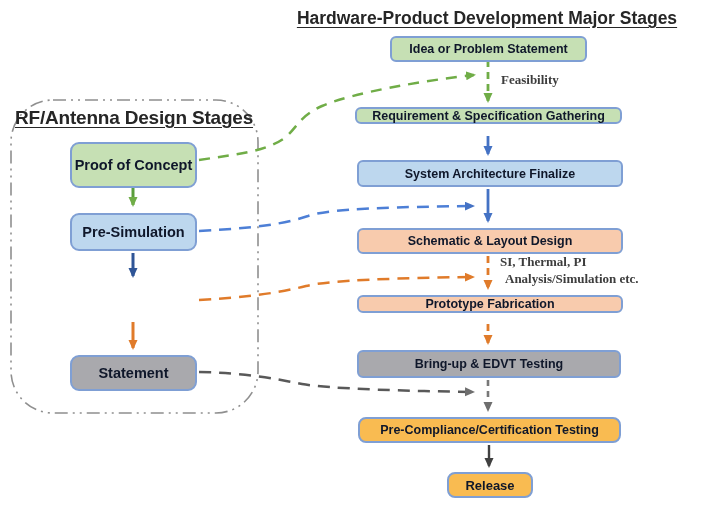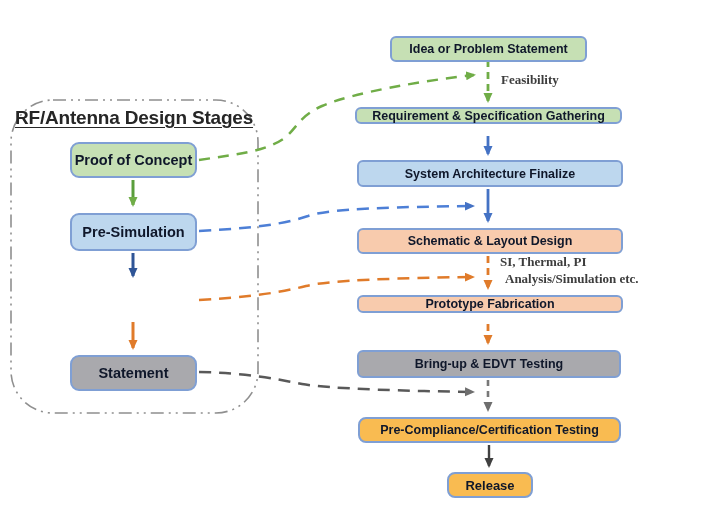--- a/index.html
+++ b/index.html
@@ -73,32 +73,33 @@
     <path d="M133,180 L133,205" stroke="#5a9e3c" stroke-width="3" fill="none" marker-end="url(#mGreen)"></path>
     <path d="M133,253 L133,276" stroke="#2f5597" stroke-width="3" fill="none" marker-end="url(#mBlueDk)"></path>
     <path d="M133,322 L133,348" stroke="#e07b2a" stroke-width="3" fill="none" marker-end="url(#mOrange)"></path>
 
     <path d="M199,160 C238,154 266,152 286,137 C298,126 300,116 322,106 C352,93 420,81 474,75" stroke="#70ad47" stroke-width="2.5" fill="none" stroke-dasharray="11 8" marker-end="url(#mGreen)"></path>
     <path d="M199,231 C252,228 281,225 308,216 C330,208 400,207 473,206" stroke="#4d7fd6" stroke-width="2.5" fill="none" stroke-dasharray="12 8" marker-end="url(#mBlue)"></path>
     <path d="M199,300 C250,297 278,293 306,286 C330,280 400,278 473,277" stroke="#e07b2a" stroke-width="2.5" fill="none" stroke-dasharray="12 8" marker-end="url(#mOrange)"></path>
     <path d="M199,372 C245,373 272,378 302,384 C330,389 410,391 473,392" stroke="#595959" stroke-width="2.5" fill="none" stroke-dasharray="12 8" marker-end="url(#mGray)"></path>
   </svg>
 
+  <div id="main-title" class="diagram-title">Hardware-Product Development Major Stages</div>
   <div id="left-title" class="diagram-title">RF/Antenna Design Stages</div>
 
   <div class="stage-box rbox fill-green" style="left:390px;top:36px;width:197px;height:26px;">Idea or Problem Statement</div>
   <div class="stage-box rbox fill-green" style="left:355px;top:107px;width:267px;height:17px;">Requirement &amp; Specification Gathering</div>
   <div class="stage-box rbox fill-blue" style="left:357px;top:160px;width:266px;height:27px;">System Architecture Finalize</div>
   <div class="stage-box rbox fill-peach" style="left:357px;top:228px;width:266px;height:26px;">Schematic &amp; Layout Design</div>
   <div class="stage-box rbox fill-peach" style="left:357px;top:295px;width:266px;height:18px;">Prototype Fabrication</div>
   <div class="stage-box rbox fill-gray" style="left:357px;top:350px;width:264px;height:28px;">Bring-up &amp; EDVT Testing</div>
   <div class="stage-box rbox fill-amber" style="left:358px;top:417px;width:263px;height:26px;">Pre-Compliance/Certification Testing</div>
   <div class="stage-box rbox fill-amber" style="left:447px;top:472px;width:86px;height:26px;font-size:13px;">Release</div>
 
-  <div class="stage-box lbox fill-green" style="left:70px;top:142px;width:127px;height:36px;">Proof of Concept</div>
+  <div class="stage-box lbox fill-green" style="left:70px;top:142px;width:127px;height:46px;">Proof of Concept</div>
   <div class="stage-box lbox fill-blue" style="left:70px;top:213px;width:127px;height:38px;">Pre-Simulation</div>
   <div class="stage-box lbox fill-gray" style="left:70px;top:355px;width:127px;height:36px;">Statement</div>
 
   <div id="lbl-feasibility" class="float-label">Feasibility</div>
   <div id="lbl-si" class="float-label">SI, Thermal, PI</div>
   <div id="lbl-analysis" class="float-label">Analysis/Simulation etc.</div>
 
 </div>
 
 </body></html>

